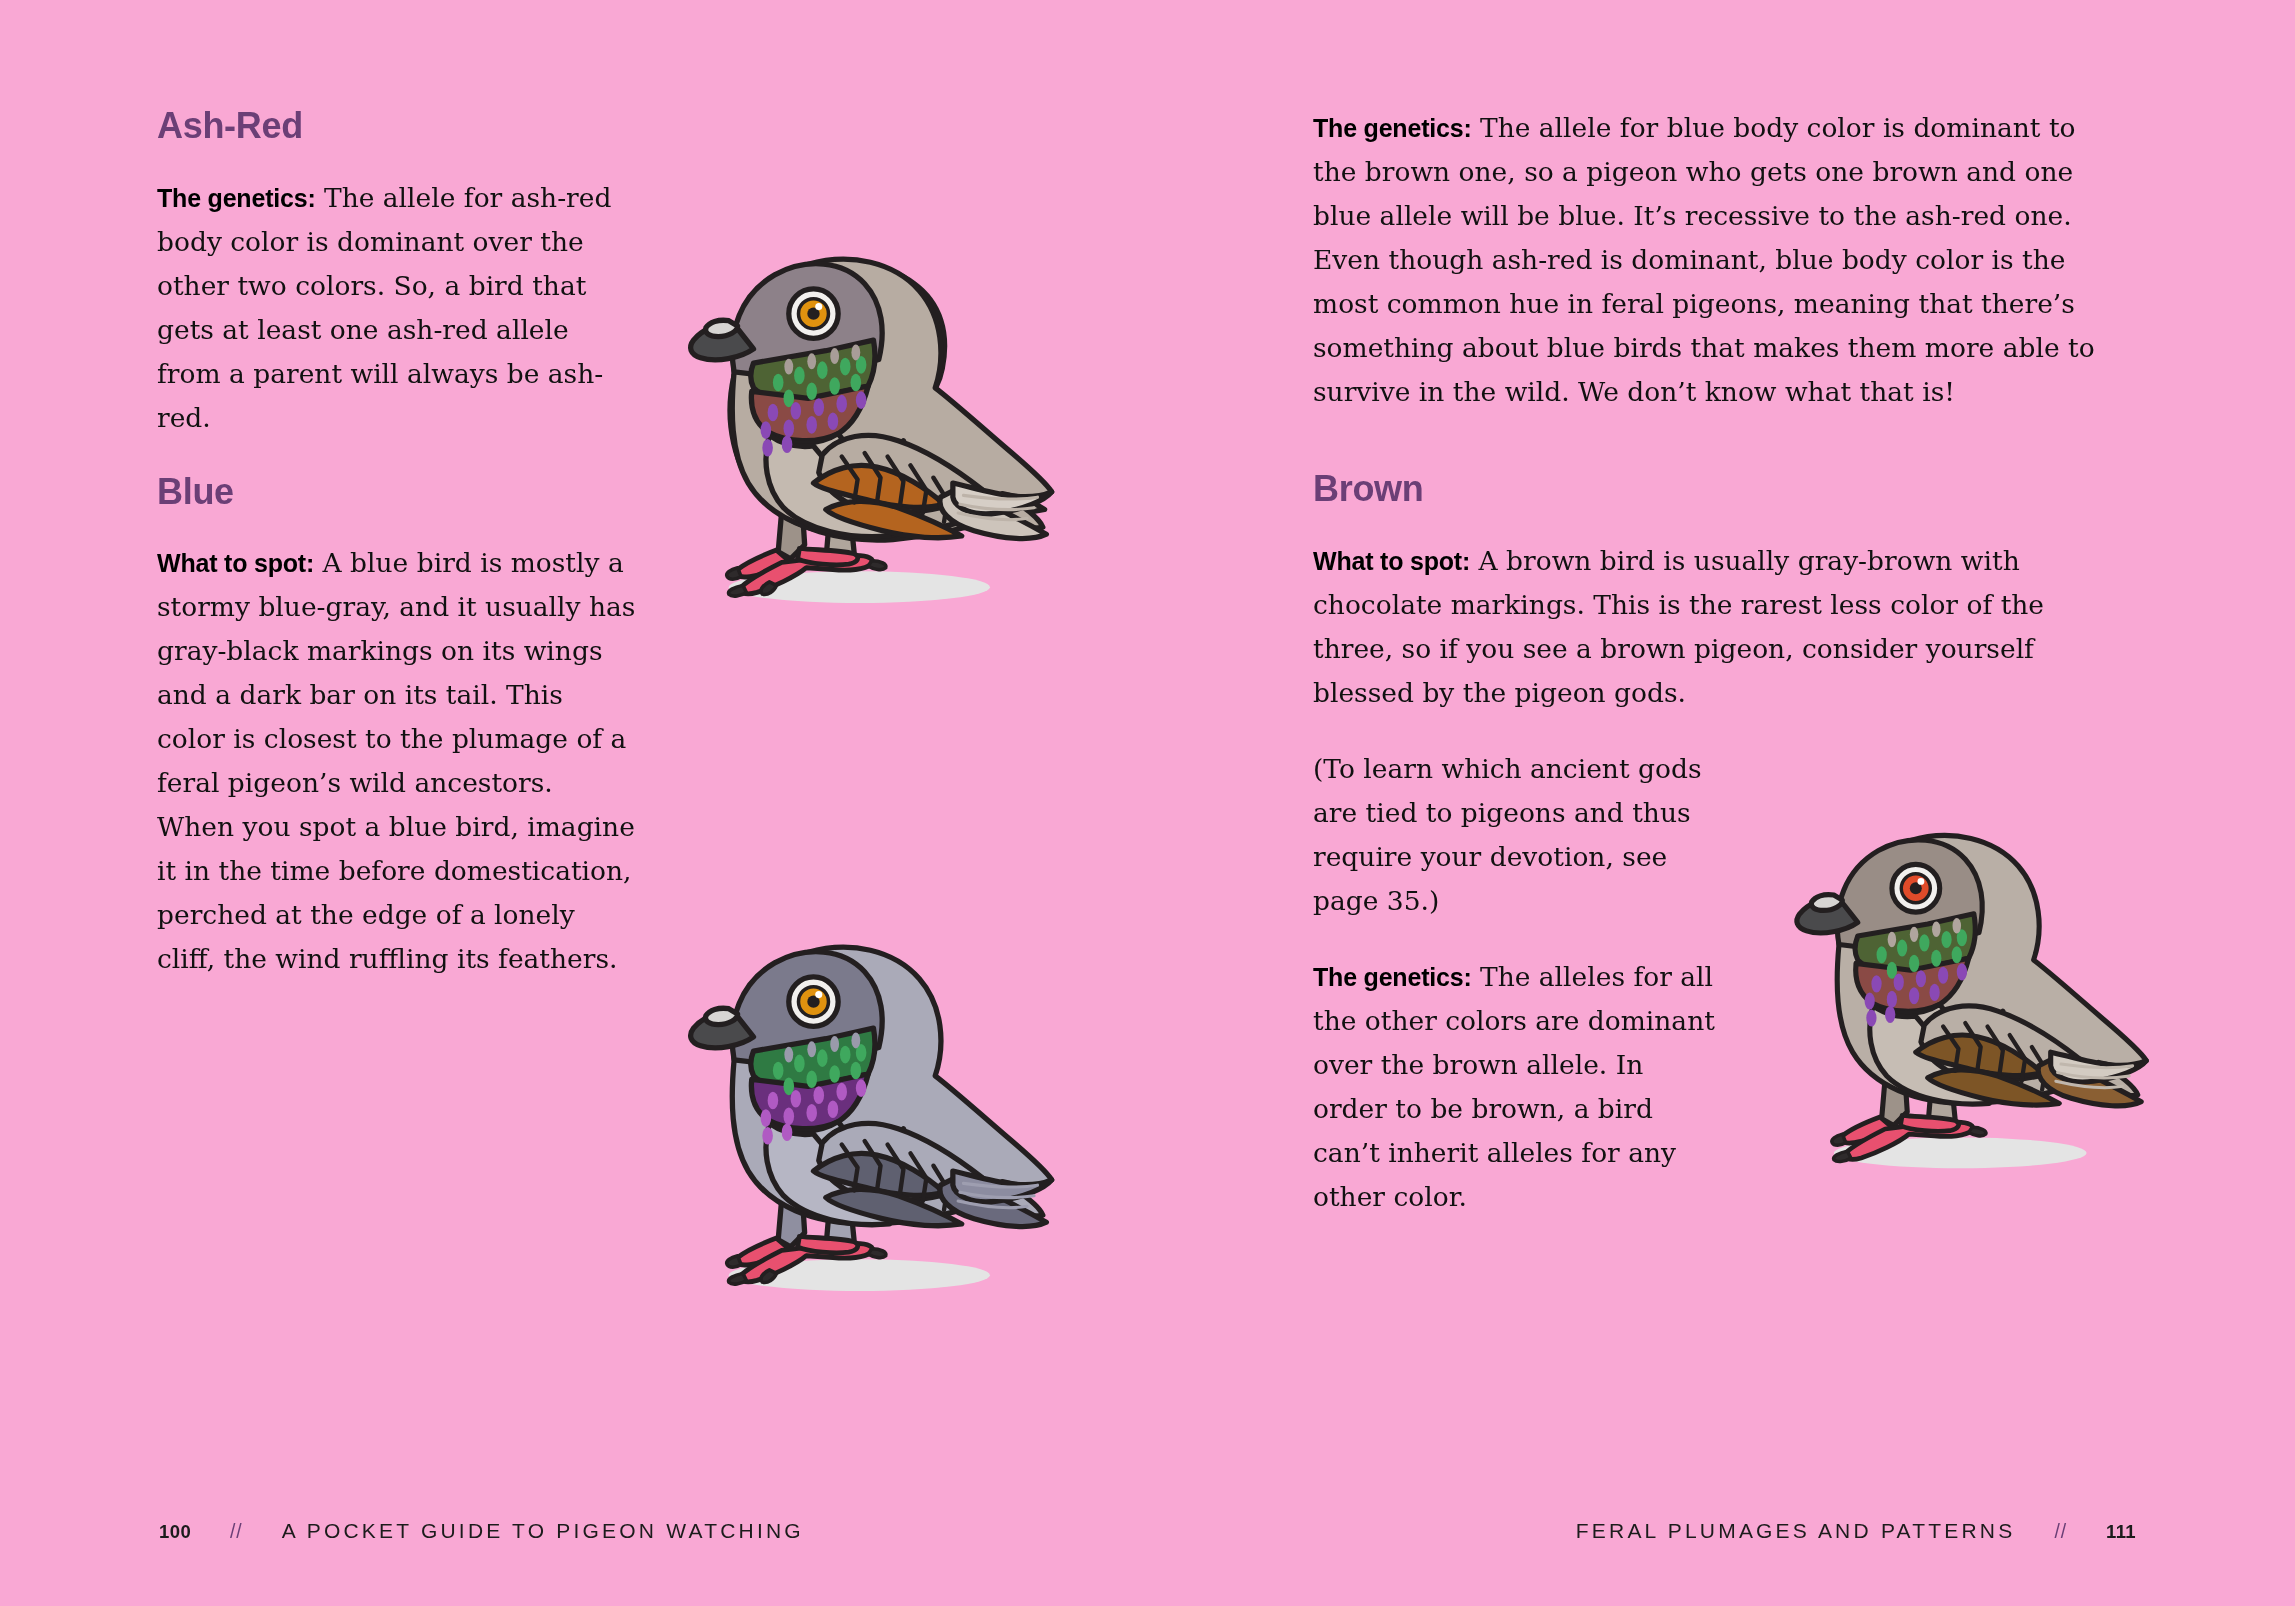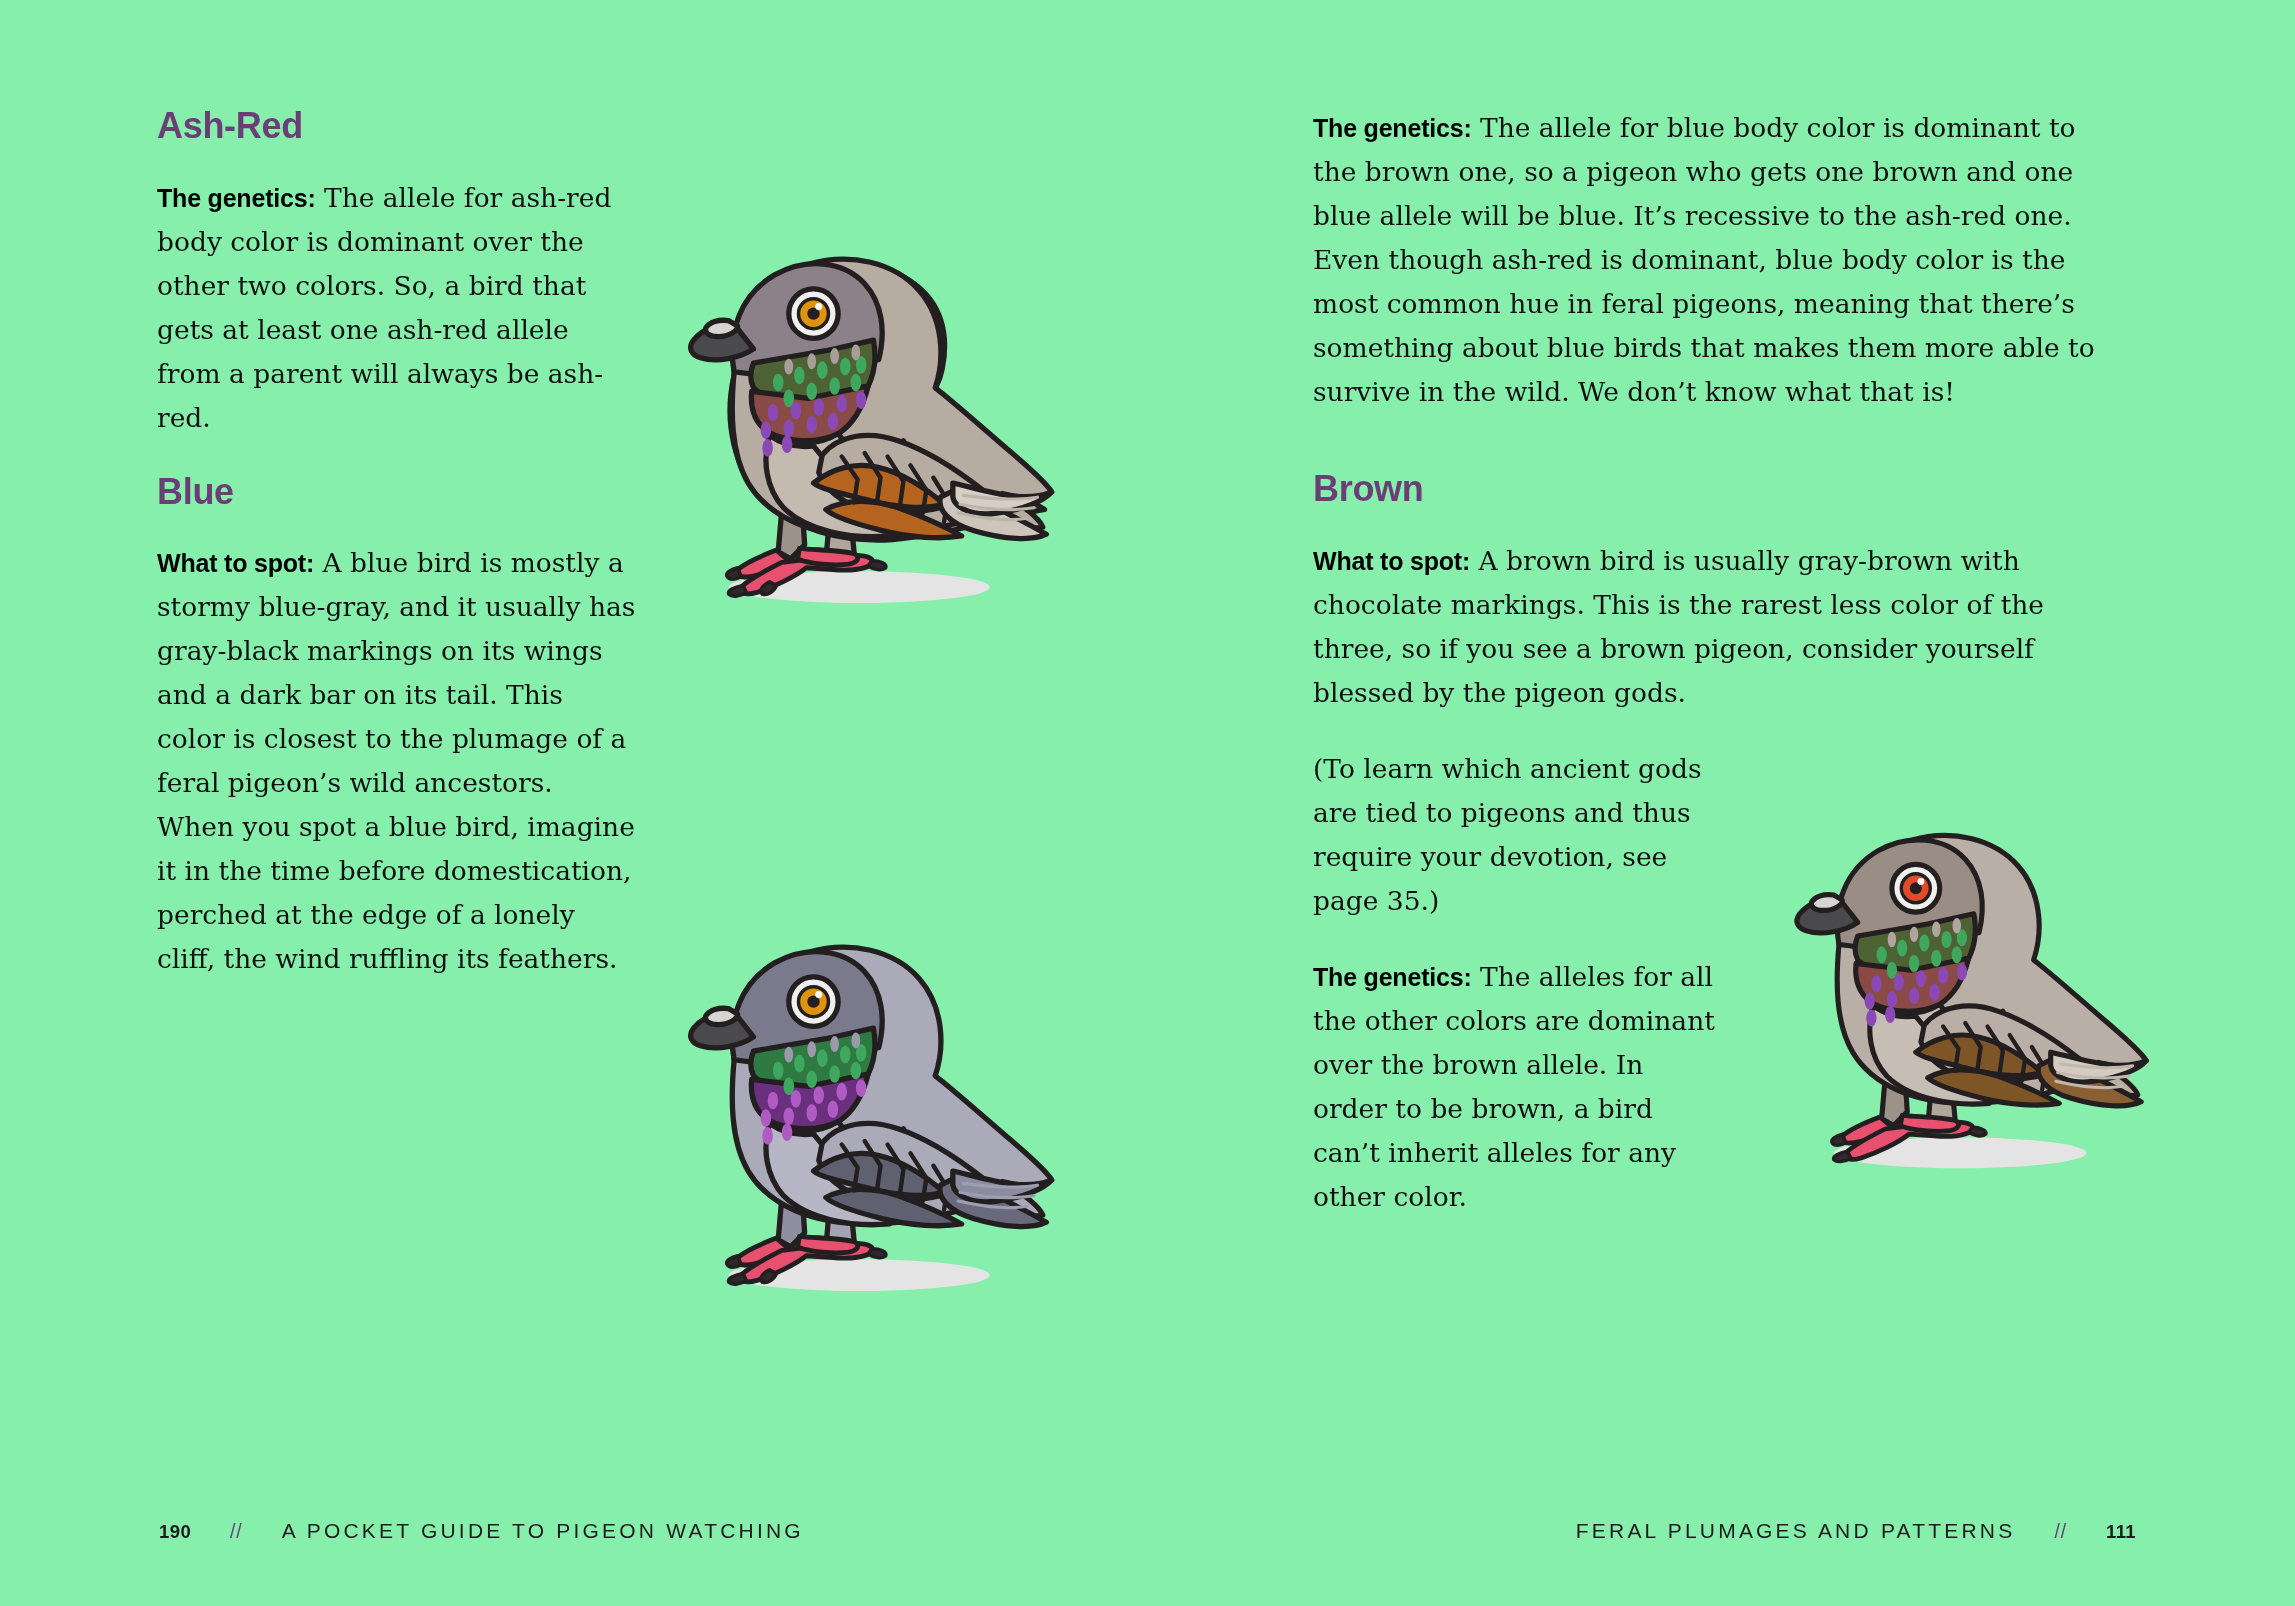--- a/index.html
+++ b/index.html
@@ -10,21 +10,21 @@
     width: 2295px; height: 1607px;
     position: relative;
     overflow: hidden;
     font-family: "Liberation Serif", serif;
     -webkit-font-smoothing: antialiased;
   }
 
   .page {
     position: absolute;
     inset: 0;
-    background: #86efac;
+    background: #f9a8d4;
   }
 
   
   .col {
     position: absolute;
     top: 106px;
   }
   .col-left  { left: 157px;  width: 481px; }
   .col-right { left: 1313px; width: 795px; }
 
@@ -459,21 +459,21 @@
       <g fill="#b0a59e">
         <ellipse cx="158" cy="190" rx="5" ry="9"></ellipse>
           <ellipse cx="184" cy="184" rx="5" ry="9"></ellipse>
         <ellipse cx="210" cy="178" rx="5" ry="9"></ellipse>
           <ellipse cx="234" cy="174" rx="5" ry="9"></ellipse>
       </g>
     </svg>
   </div>
 
   <div class="footer footer-left">
-    <span class="folio">190</span>
+    <span class="folio">100</span>
     <span class="slashes">//</span>
     <span class="runhead">A POCKET GUIDE TO PIGEON WATCHING</span>
   </div>
 
   <div class="footer footer-right">
     <span class="runhead">FERAL PLUMAGES AND PATTERNS</span>
     <span class="slashes">//</span>
     <span class="folio">111</span>
   </div>
 

